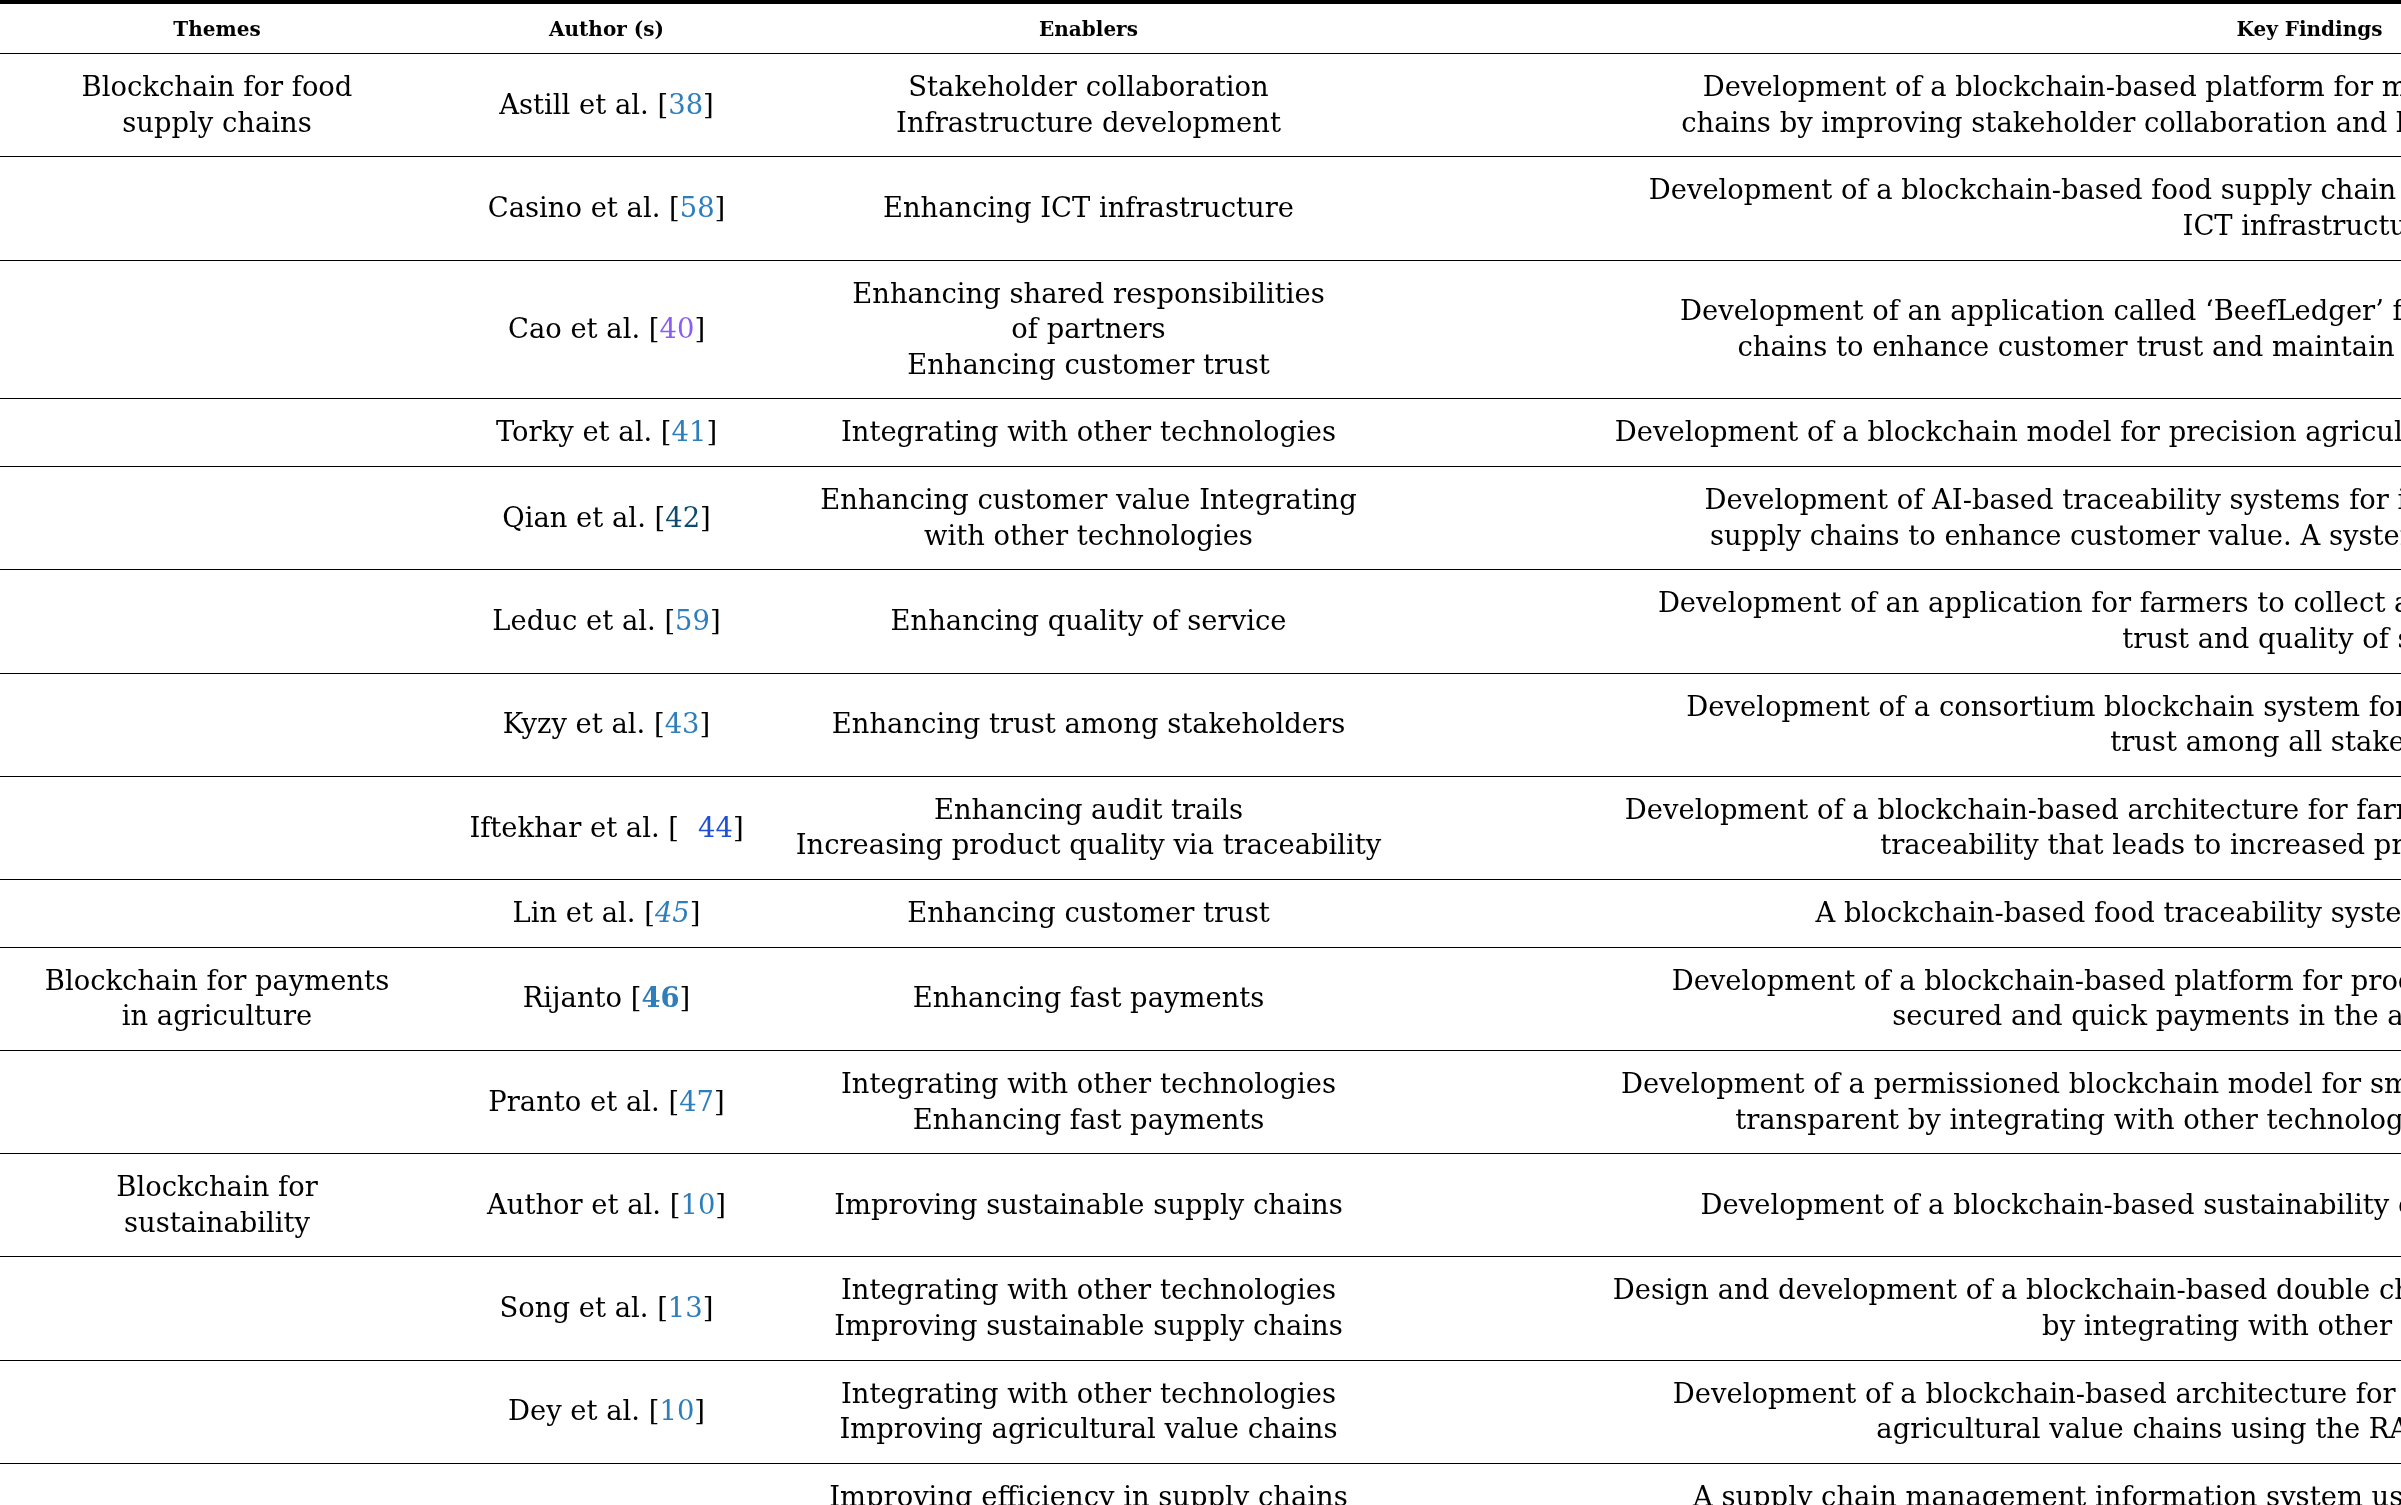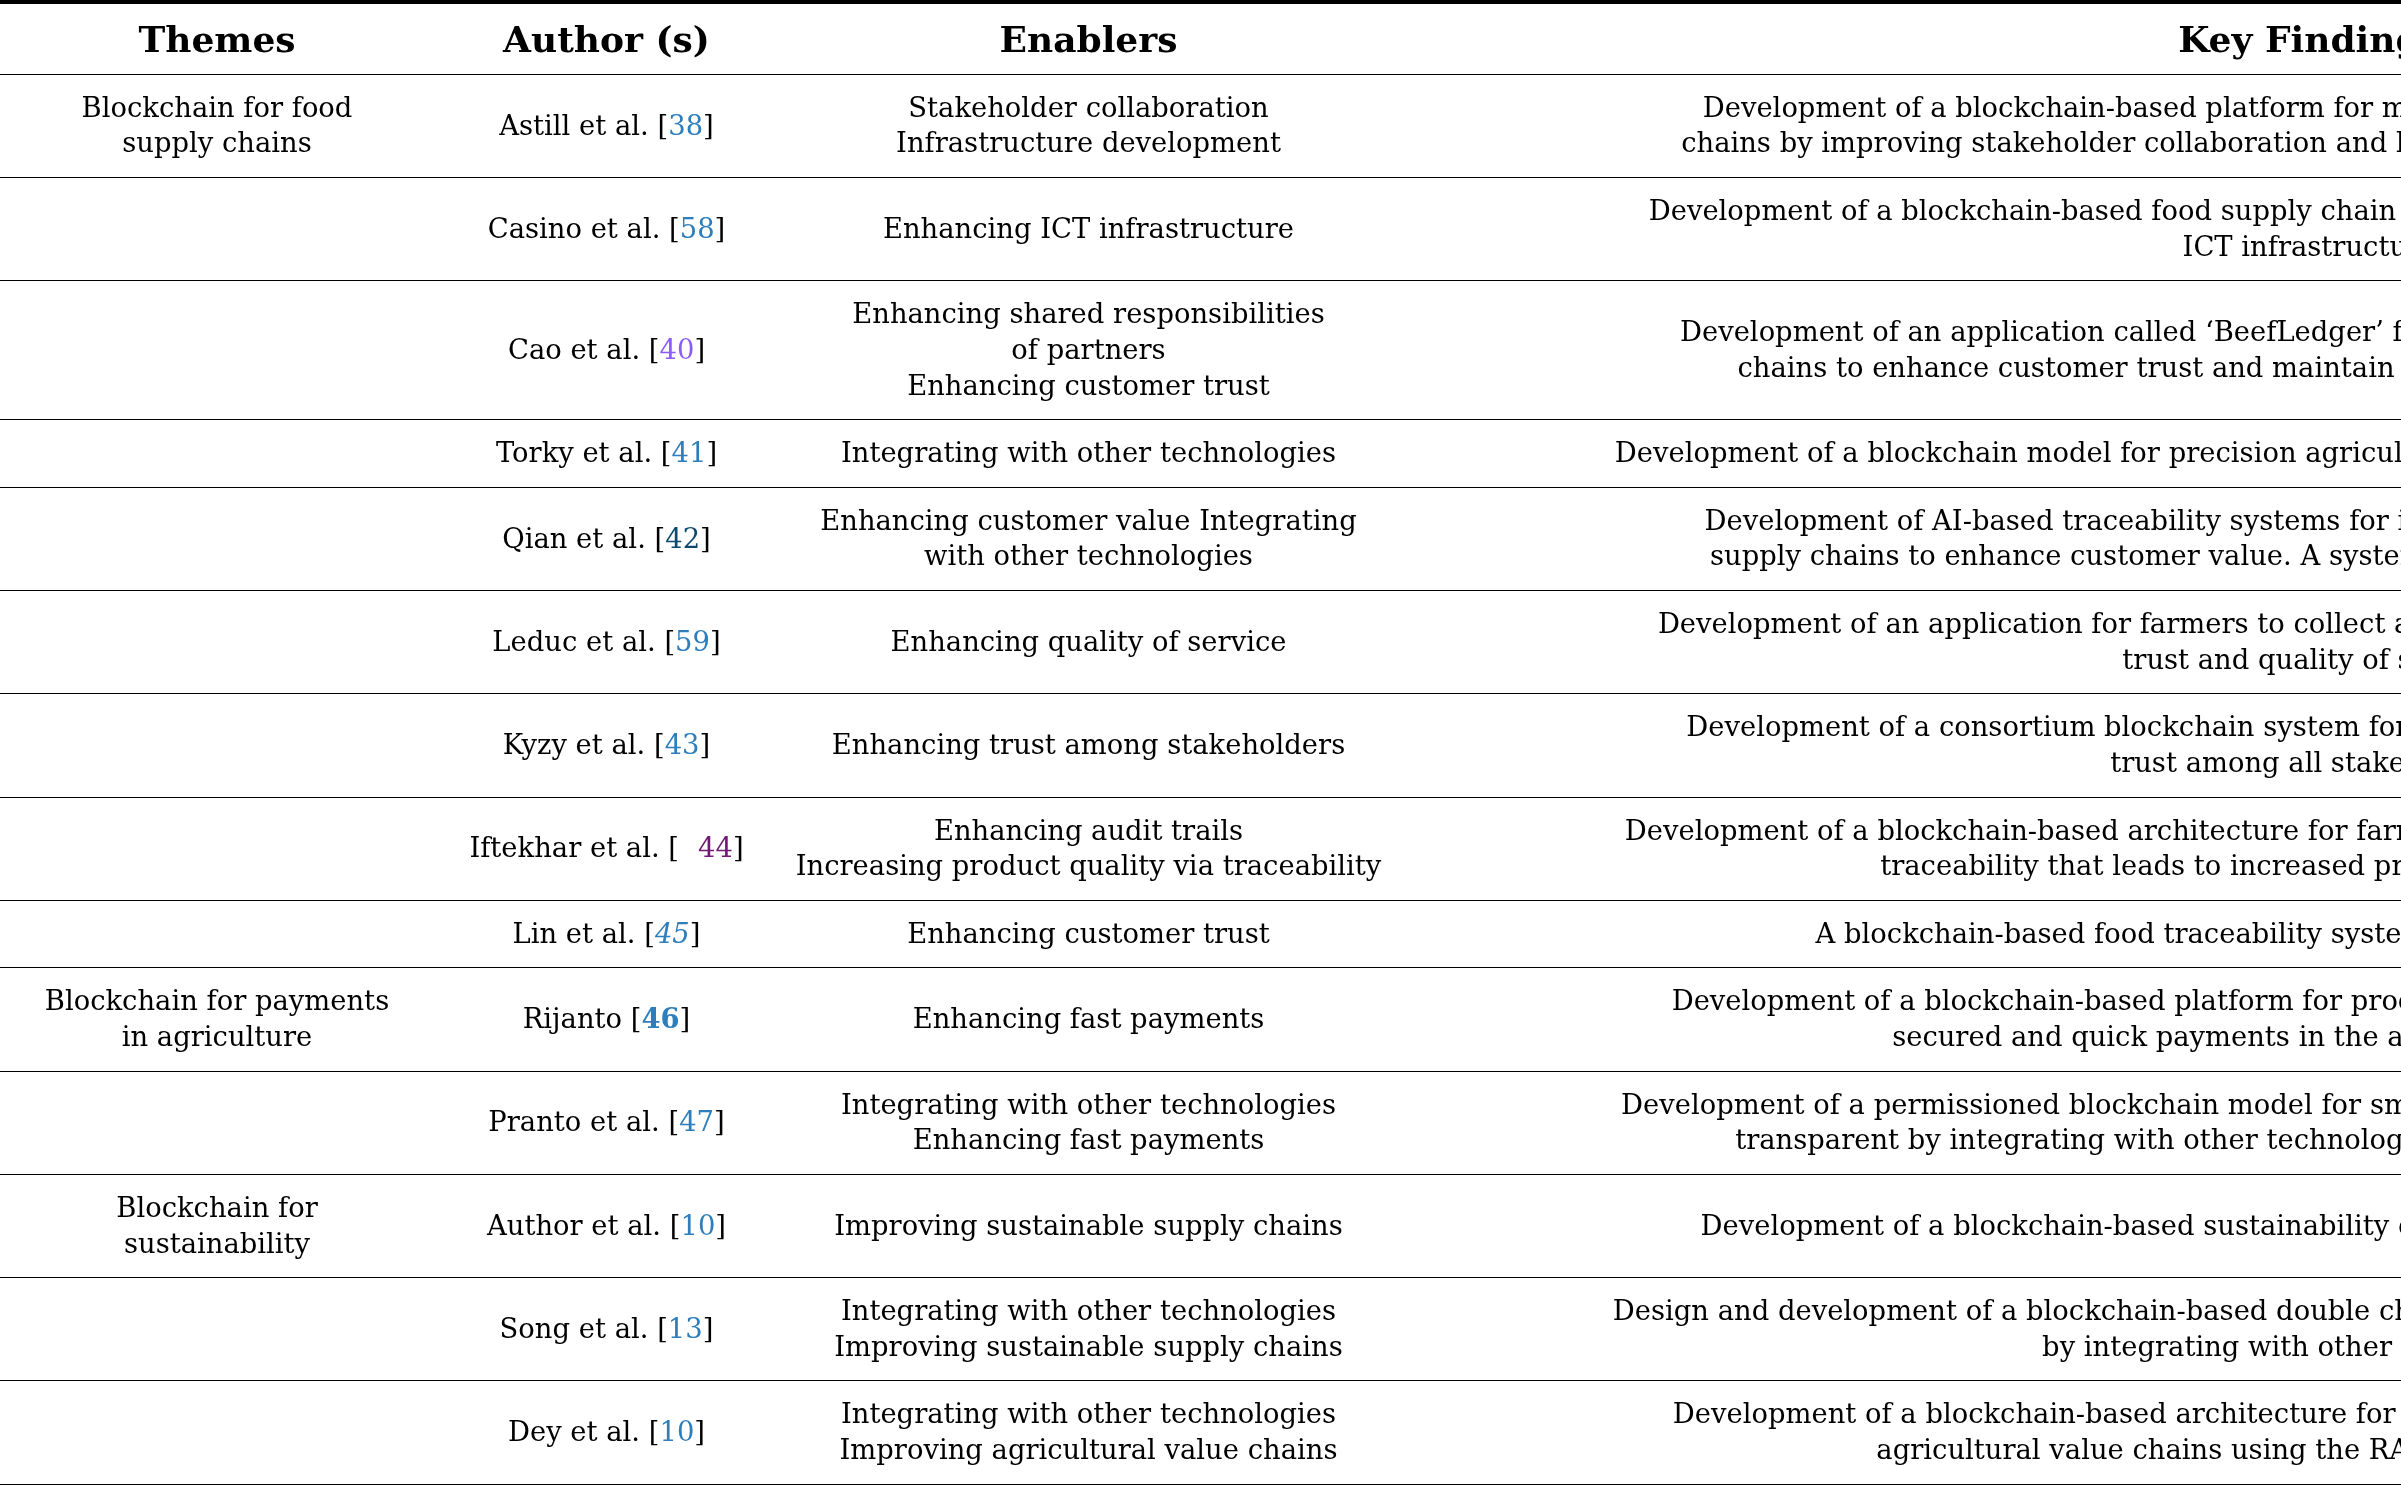--- a/index.html
+++ b/index.html
@@ -39,21 +39,21 @@
   table.paper-table th,
   table.paper-table td {
     padding: 0;
     vertical-align: middle;
     text-align: center;
   }
 
   
   thead tr.header-row th {
     font-weight: bold;
-    font-size: 36px;
+    font-size: 20px;
     padding: 11.5px 8.8px 11.5px 8.8px;
     border-top: 4.4px solid #000;
     border-bottom: 1.8px solid #000;
     vertical-align: middle;
   }
 
   tbody tr.data-row > td {
     border-bottom: 1.8px solid #000;
     padding: 15px 12.4px 16px 12.4px;
   }
@@ -171,21 +171,21 @@
           <td class="cell-enablers">
             <span class="line">Enhancing trust among stakeholders</span>
           </td>
           <td class="cell-findings">
             <span class="line">Development of a consortium blockchain system for agriculture supply chains to enhance</span>
             <span class="line">trust among all stakeholders</span>
           </td>
         </tr>
         <tr class="data-row">
           <td class="cell-themes empty"></td>
-          <td class="cell-authors"><span>Iftekhar et al. [</span><span class="ref" style="color: #701a75; margin-left: 19px;">44</span><span>]</span></td>
+          <td class="cell-authors"><span>Iftekhar et al. [</span><span class="ref" style="color: #1d4ed8; margin-left: 19px;">44</span><span>]</span></td>
           <td class="cell-enablers">
             <span class="line">Enhancing audit trails</span>
             <span class="line">Increasing product quality via traceability</span>
           </td>
           <td class="cell-findings">
             <span class="line">Development of a blockchain-based architecture for farm management to enhance audit trails and</span>
             <span class="line">traceability that leads to increased product quality and safety</span>
           </td>
         </tr>
         <tr class="data-row">

